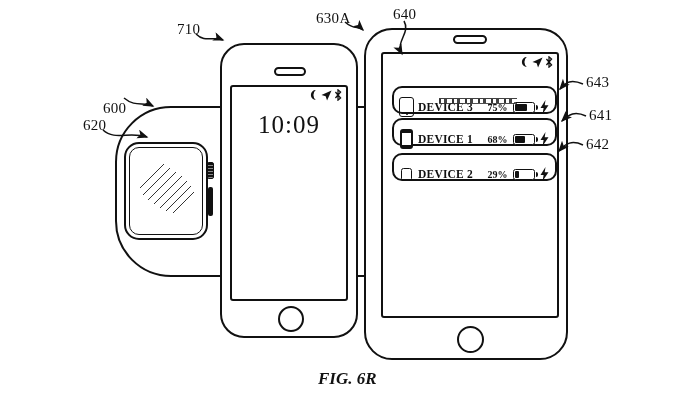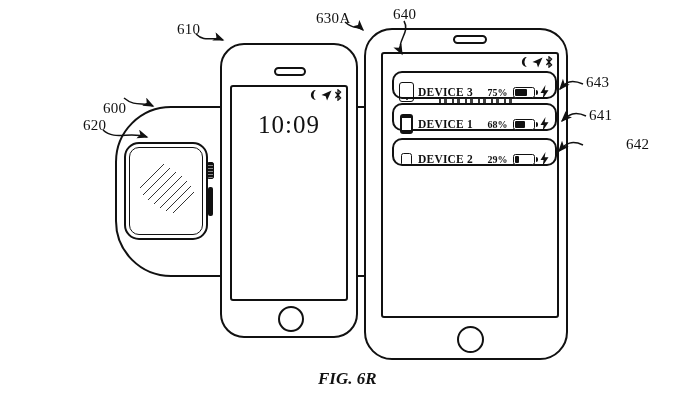--- a/index.html
+++ b/index.html
@@ -35,21 +35,21 @@
   .phone-right .home{left:91px;top:296px;width:27px;height:27px;}
 
   .statusbar{position:absolute;top:2px;right:4px;display:flex;align-items:center;gap:2px;height:12px;}
   .statusbar svg{display:block;}
 
   .clock{position:absolute;left:0;right:0;top:24px;text-align:center;
          font-size:25px;font-weight:500;letter-spacing:1px;color:#111;}
 
   
   .dev-row{position:absolute;left:9px;width:165px;height:28px;border:2px solid #111;border-radius:10px;
-           display:flex;align-items:center;padding:14px 6px 0 5px;background:#fff;}
+           display:flex;align-items:center;padding:14px 6px 0 5px;background:#fff;margin-top:15px;}
   .row-1{top:17px;} .row-2{top:49px;} .row-3{top:84px;}
   .dev-name{font-weight:700;font-size:11.5px;letter-spacing:.2px;margin-left:4px;}
   .dev-pct{font-weight:700;font-size:10px;margin-left:auto;margin-right:5px;}
 
   .tablet-ic{position:relative;width:15px;height:20px;border:1.5px solid #111;border-radius:3px;flex:none;}
   .tablet-ic i{position:absolute;left:50%;bottom:1px;width:2px;height:2px;margin-left:-1px;background:#111;border-radius:50%;}
   .phone-ic{position:relative;width:13px;height:20px;background:#111;border-radius:3px;flex:none;margin:0 1px;}
   .phone-ic i{position:absolute;left:2px;right:2px;top:4px;bottom:4px;background:#fff;}
   .watch-ic{width:11px;height:13px;border:1.5px solid #111;border-radius:2.5px;flex:none;margin:0 2px;}
 
@@ -178,27 +178,27 @@
         </span>
         <svg class="bolt" width="9" height="14" viewBox="0 0 9 14">
           <path d="M5.5,0 L0.5,8 H3.6 L2.6,14 L8.5,5.3 H4.7 Z" fill="#111"></path>
         </svg>
       </div>
     </div>
     <div class="home"></div>
   </div>
 
   <div class="ref" style="left:103px;top:100px;">600</div>
-  <div class="ref" style="left:177px;top:21px;">610</div>
+  <div class="ref" style="left:177px;top:21px;">710</div>
   <div class="ref" style="left:83px;top:117px;">620</div>
   <div class="ref" style="left:316px;top:10px;">630A</div>
   <div class="ref" style="left:393px;top:6px;">640</div>
   <div class="ref" style="left:586px;top:74px;">643</div>
   <div class="ref" style="left:589px;top:107px;">641</div>
-  <div class="ref" style="left:586px;top:136px;margin-left:40px;">642</div>
+  <div class="ref" style="left:586px;top:136px;">642</div>
 
   <svg id="arrows" width="697" height="420">
     <defs>
       <marker id="ah" markerWidth="9" markerHeight="8" refX="6.5" refY="3" orient="auto">
         <path d="M0,0 L7.5,3 L0,6 L1.8,3 Z" fill="#111"></path>
       </marker>
     </defs>
     <g fill="none" stroke="#111" stroke-width="1.5" marker-end="url(#ah)">
       <path d="M124,98 C136,108 143,101 153,106"></path>
       <path d="M196,34 C205,43 213,36 223,40"></path>

